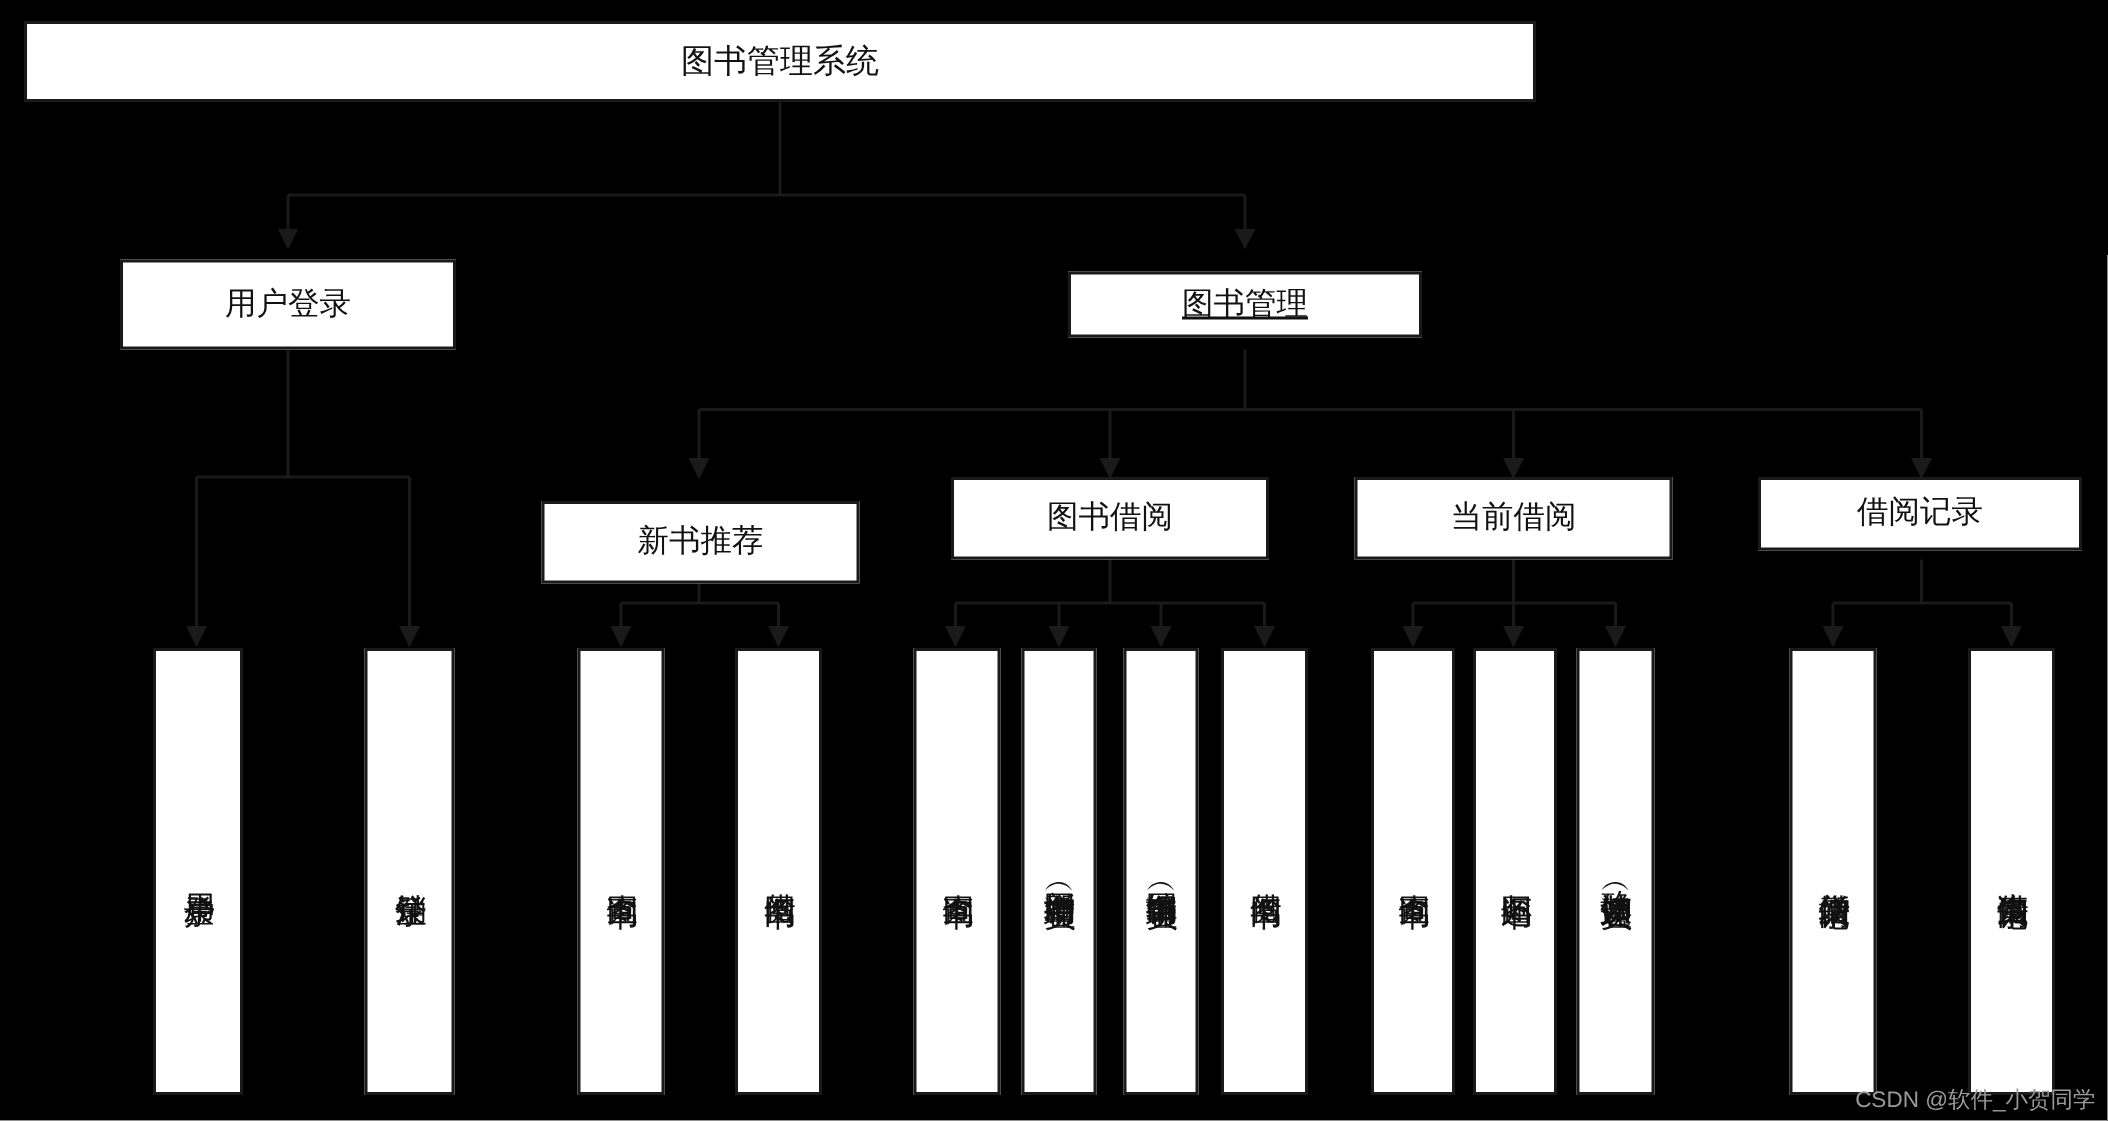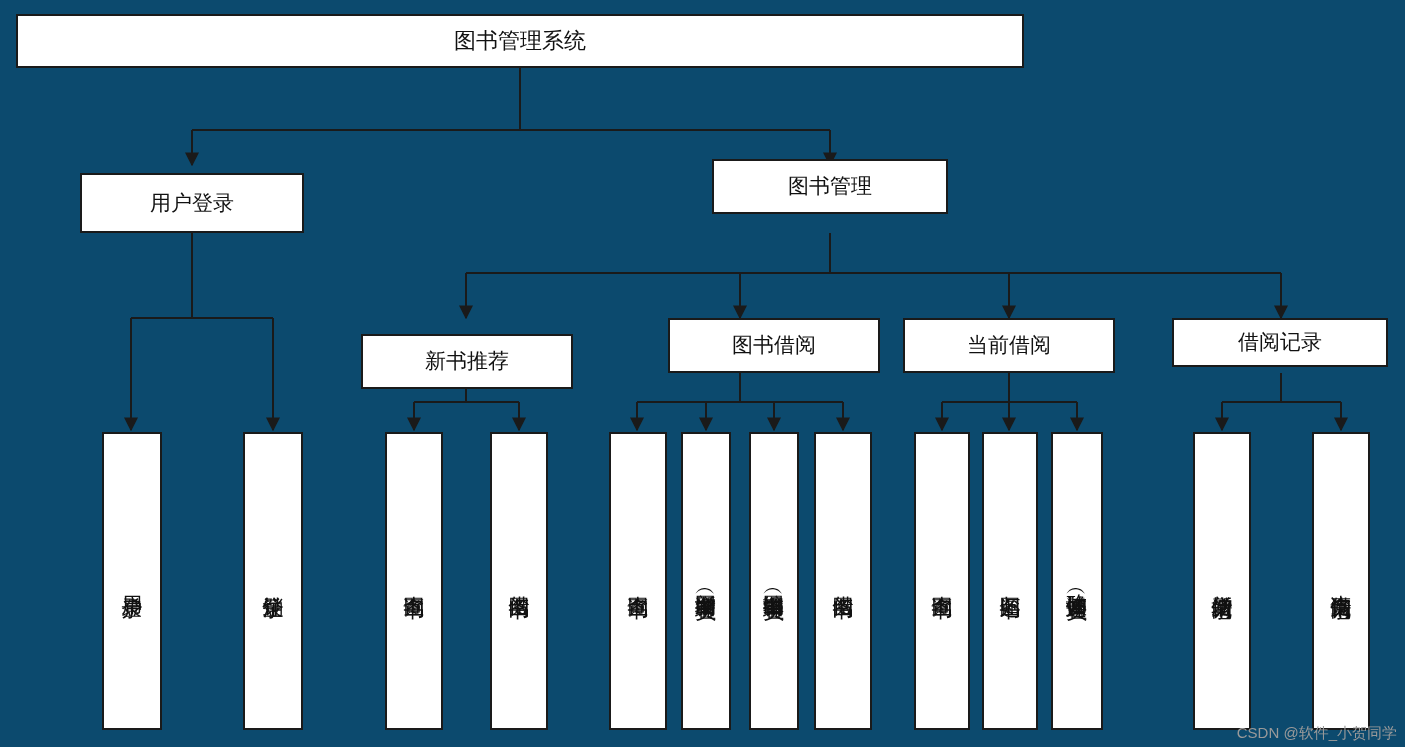--- a/index.html
+++ b/index.html
@@ -7,21 +7,21 @@
     padding: 0;
     background: #ffffff;
   }
   body {
     font-family: "Liberation Sans", "DejaVu Sans", sans-serif;
   }
   #canvas {
     position: relative;
     width: 1405px;
     height: 747px;
-    background: #0c4a6e;
+    background: #000000;
     overflow: hidden;
   }
   svg#wires {
     position: absolute;
     left: 0;
     top: 0;
     width: 1405px;
     height: 747px;
     pointer-events: none;
   }
@@ -123,29 +123,29 @@
   </svg>
 
   <div class="node h root" style="left:16px; top:14px; width:1008px; height:54px;">
     <span>图书管理系统</span>
   </div>
 
   <div class="node h" style="left:80px; top:173px; width:224px; height:60px;">
     <span>用户登录</span>
   </div>
 
-  <div class="node h" style="left:712px; top:159px; width:236px; height:55px;">
+  <div class="node h" style="left:712px; top:181px; width:236px; height:44px;text-decoration:underline;">
     <span>图书管理</span>
   </div>
 
   <div class="node h" style="left:361px; top:334px; width:212px; height:55px;">
     <span>新书推荐</span>
   </div>
 
-  <div class="node h" style="left:668px; top:318px; width:212px; height:55px;">
+  <div class="node h" style="left:634px; top:318px; width:212px; height:55px;">
     <span>图书借阅</span>
   </div>
 
   <div class="node h" style="left:903px; top:318px; width:212px; height:55px;">
     <span>当前借阅</span>
   </div>
 
   <div class="node h" style="left:1172px; top:318px; width:216px; height:49px;">
     <span>借阅记录</span>
   </div>

